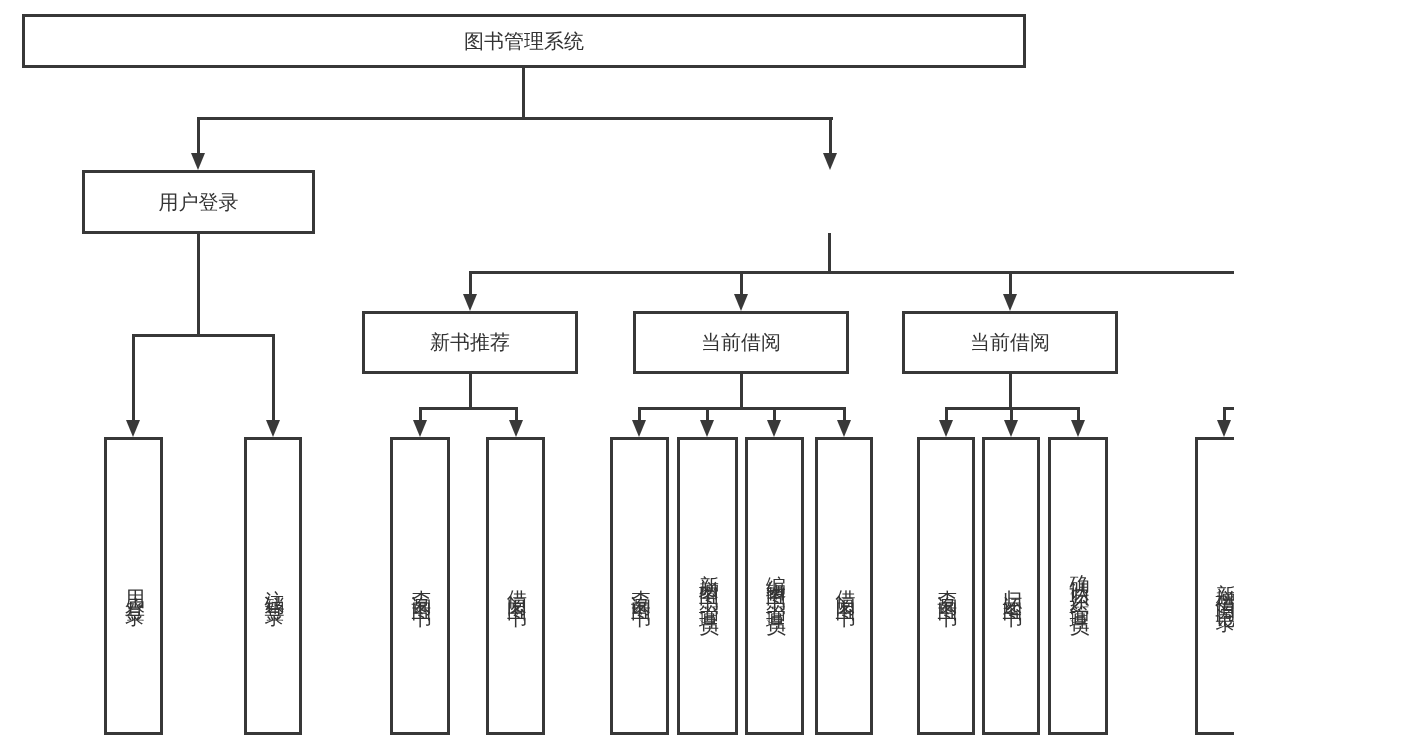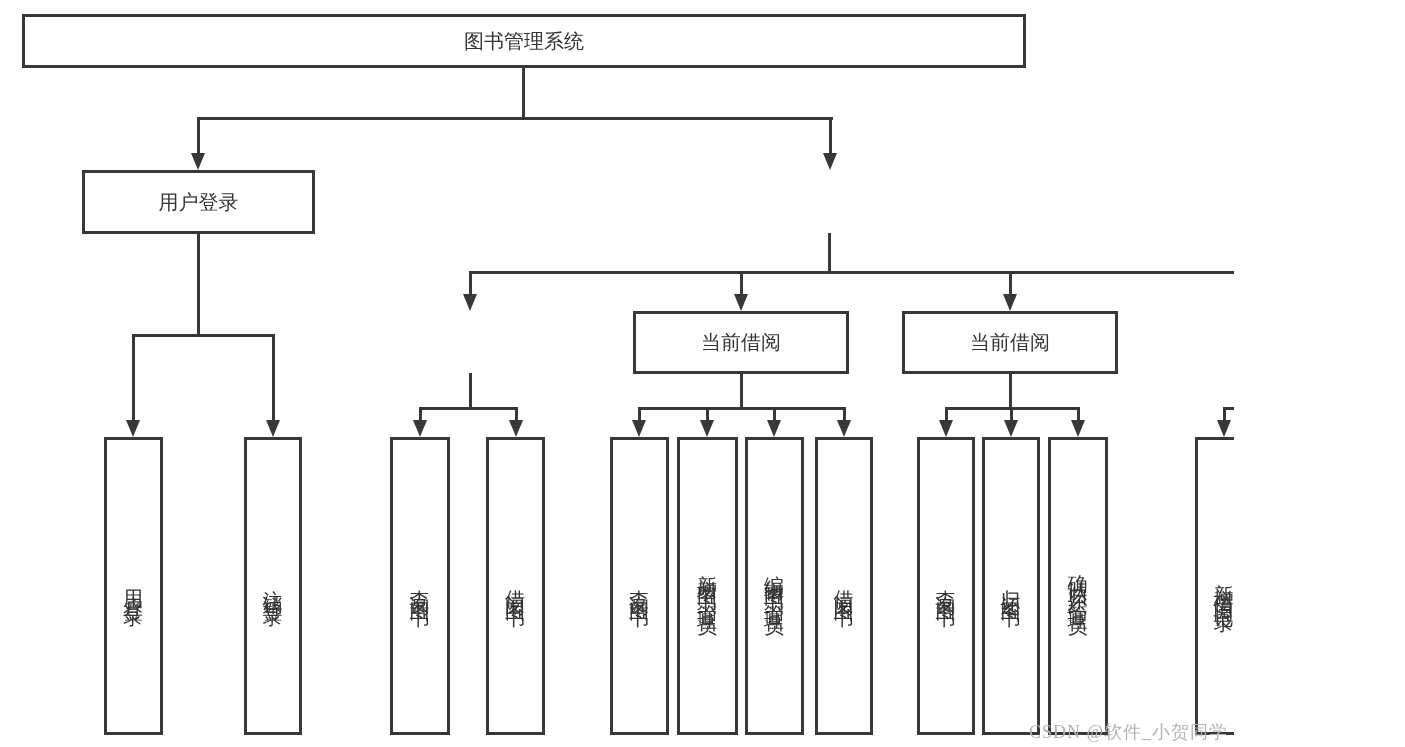--- a/index.html
+++ b/index.html
@@ -6,21 +6,21 @@
     --line:#383838;
     --text:#333333;
     --watermark:#b3b3b3;
     --background:#ffffff;
   }
   html,body{margin:0;padding:0;background:var(--background);}
   #canvas{
     position:relative;
     width:1234px;height:747px;
     background:var(--background);
-    font-family:Liberation Serif, serif;
+    font-family:Liberation Mono, monospace;
     color:var(--text);
     overflow:hidden;
   }
   .box{
     position:absolute;
     border:3px solid var(--line);
     background:#fff;
     box-sizing:border-box;
     display:flex;align-items:center;justify-content:center;
     font-size:20px;
@@ -68,20 +68,23 @@
 
   <div class="box" style="left:22px;top:14px;width:1004px;height:54px;">
     <span>图书管理系统</span>
   </div>
 
   <div class="box" style="left:82px;top:170px;width:233px;height:64px;">
     <span>用户登录</span>
   </div>
 
 
+  <div class="box" style="left:362px;top:311px;width:216px;height:63px;">
+    <span>新书推荐</span>
+  </div>
 
   <div class="box" style="left:633px;top:311px;width:216px;height:63px;">
     <span>当前借阅</span>
   </div>
 
   <div class="box" style="left:902px;top:311px;width:216px;height:63px;">
     <span>当前借阅</span>
   </div>
 
 
@@ -181,15 +184,14 @@
   <div class="vline" style="left:1077px;top:407px;height:15px;"></div>
   <div class="ah" style="left:1071px;top:420px;"></div>
 
   <div class="vline" style="left:1279px;top:373px;height:37px;"></div>
   <div class="hline" style="left:1223px;top:407px;width:121px;"></div>
   <div class="vline" style="left:1223px;top:407px;height:15px;"></div>
   <div class="ah" style="left:1217px;top:420px;"></div>
   <div class="vline" style="left:1341px;top:407px;height:15px;"></div>
   <div class="ah" style="left:1335px;top:420px;"></div>
 
-  <div class="watermark">CSDN @软件_小贺同学</div>
 
 </div>
 
 </body></html>

